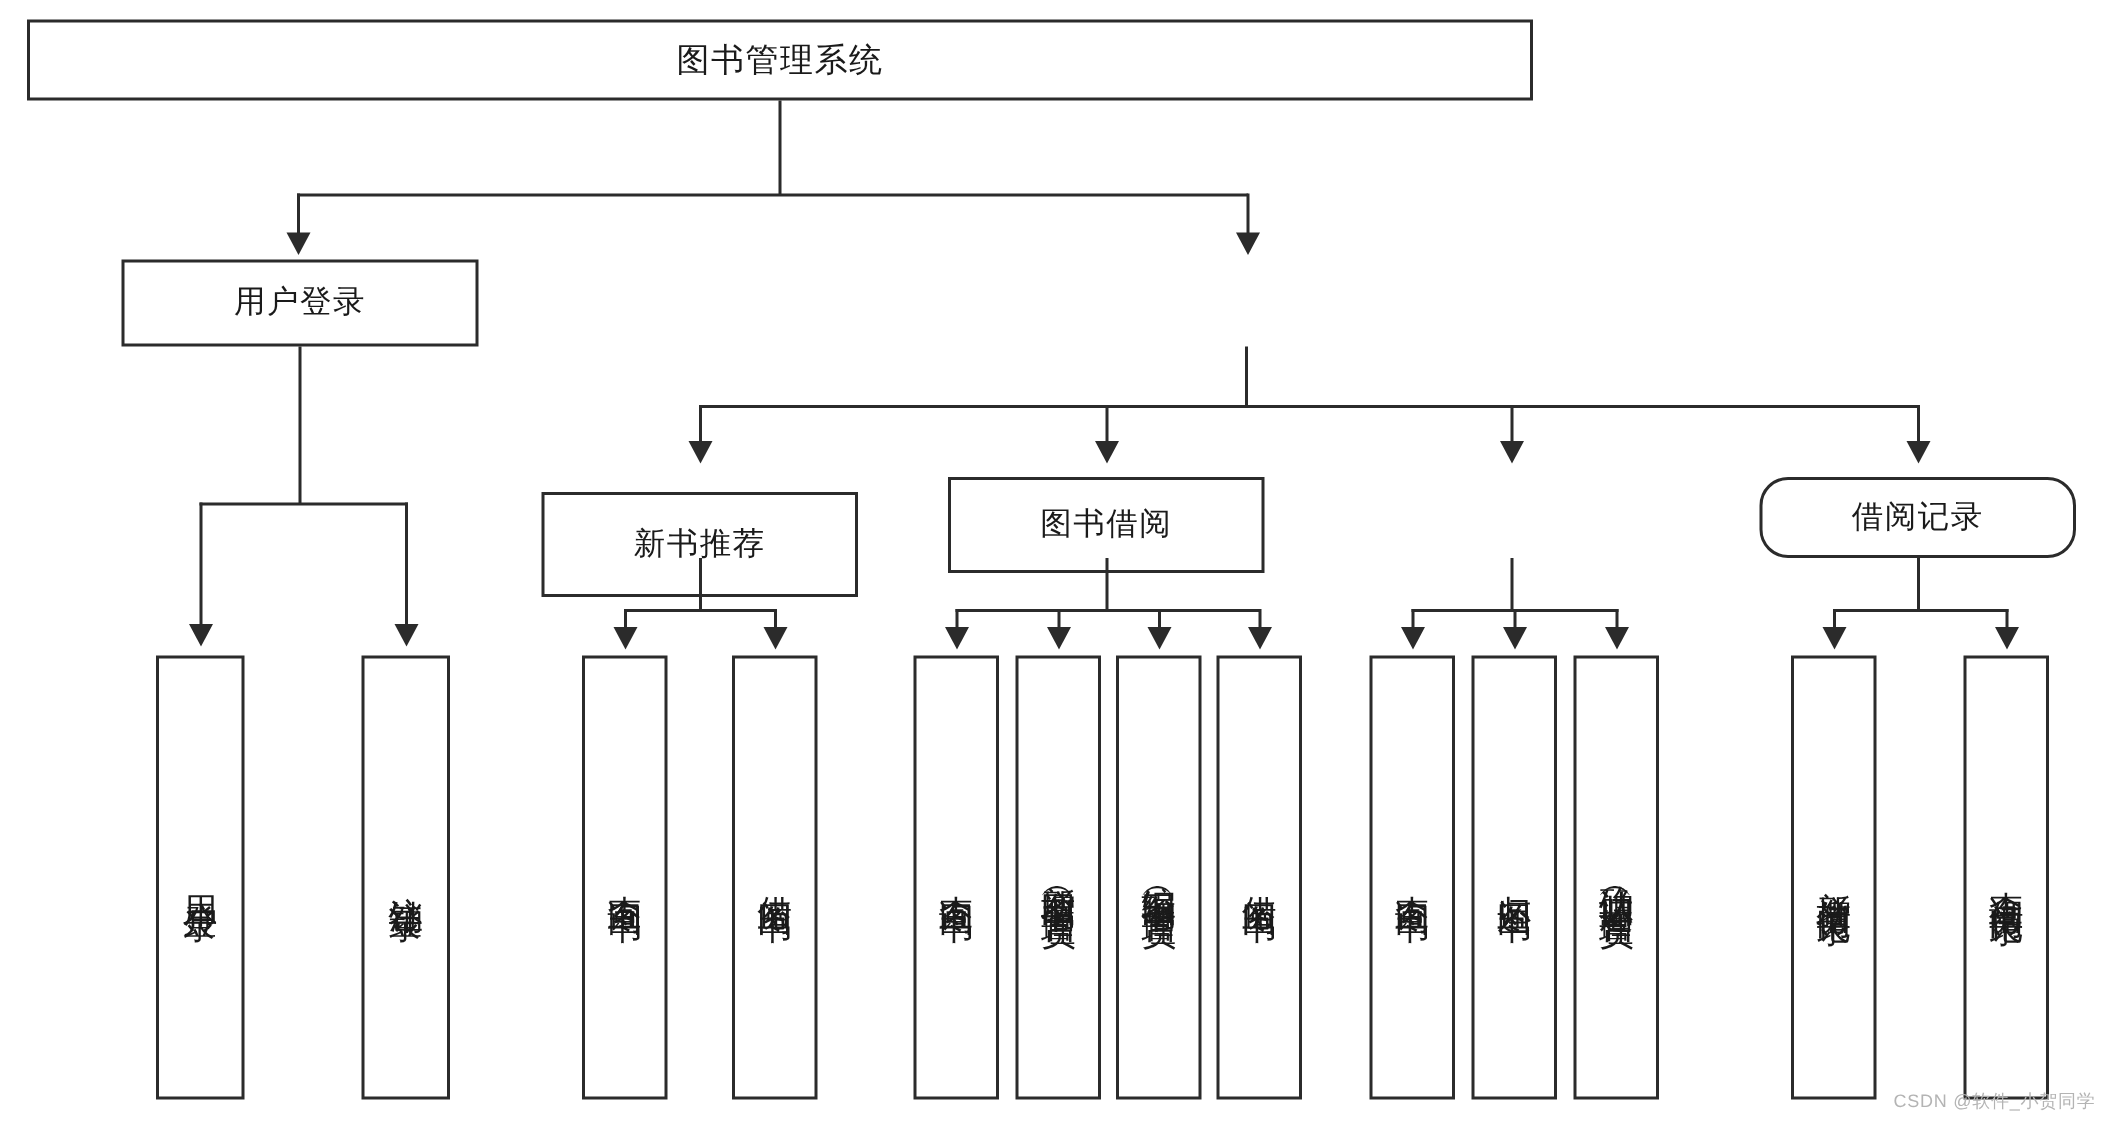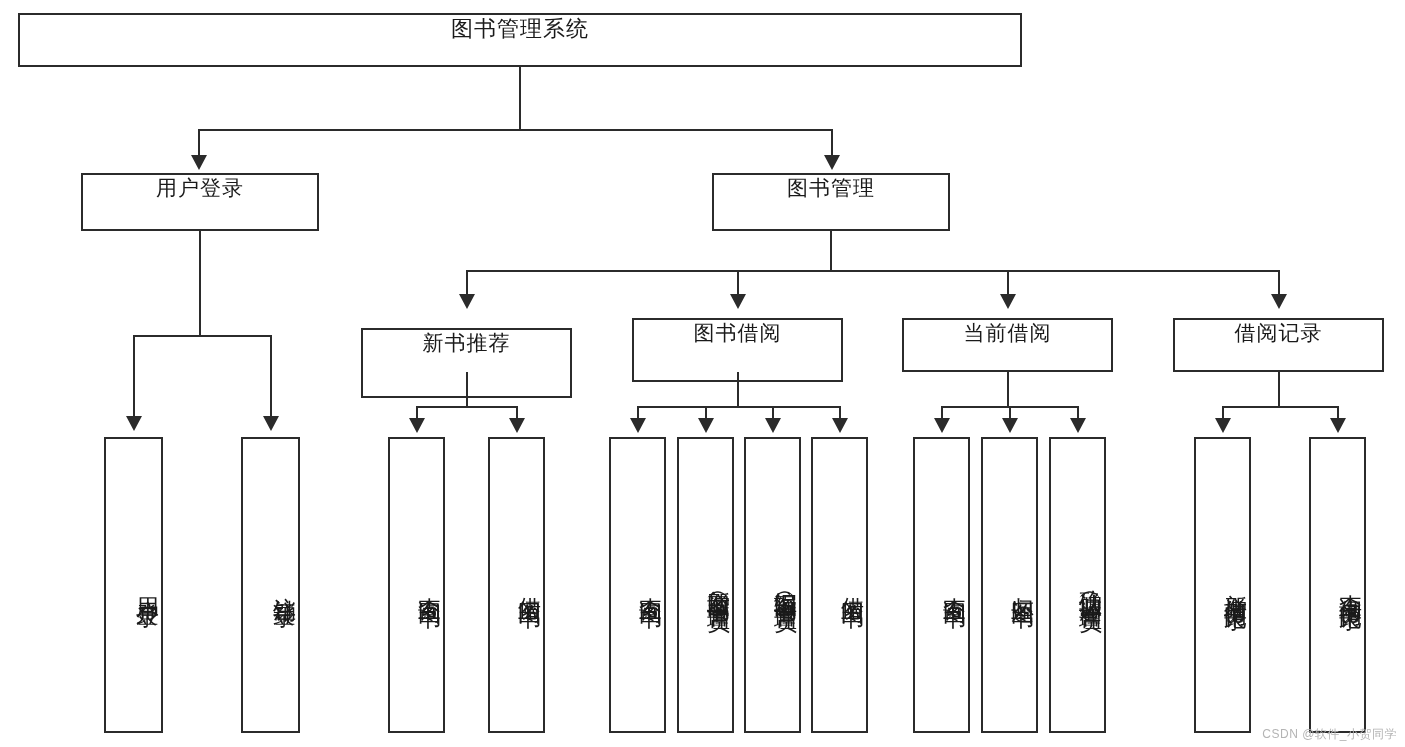--- a/index.html
+++ b/index.html
@@ -15,21 +15,21 @@
     background:#ffffff;
     overflow:hidden;
   }
   
   .node{
     position:absolute;
     box-sizing:border-box;
     border:2px solid #2b2b2b;
     background:#ffffff;
     display:flex;
-    align-items:flex-start;
+    align-items:center;
     justify-content:center;
     text-align:center;
     color:#1a1a1a;
     letter-spacing:1px;
   }
   .node.h{
     font-size:21px;
     line-height:1.25;
     white-space:nowrap;
   }
@@ -87,23 +87,20 @@
   <div class="hline" style="left:198px; top:129px; width:634px;"></div>
 
   <div class="vline" style="left:198px; top:129px; height:28px;"></div>
   <div class="arrow" style="left:191px; top:155px;"></div>
   <div class="vline" style="left:831px; top:129px; height:28px;"></div>
   <div class="arrow" style="left:824px; top:155px;"></div>
 
   <div class="node h" style="left:81px; top:173px; width:238px; height:58px;">
     <span>用户登录</span>
   </div>
-  <div class="node h" style="left:712px; top:173px; width:238px; height:58px;">
-    <span>图书管理</span>
-  </div>
 
   <div class="vline" style="left:199px; top:231px; height:105px;"></div>
   <div class="hline" style="left:133px; top:335px; width:139px;"></div>
   <div class="vline" style="left:133px; top:335px; height:83px;"></div>
   <div class="arrow" style="left:126px; top:416px;"></div>
   <div class="vline" style="left:270px; top:335px; height:83px;"></div>
   <div class="arrow" style="left:263px; top:416px;"></div>
 
   <div class="node v" style="left:104px; top:437px; width:59px; height:296px;">
     <span>用户登录</span>
@@ -123,24 +120,21 @@
   <div class="arrow" style="left:1000px; top:294px;"></div>
   <div class="vline" style="left:1278px; top:270px; height:26px;"></div>
   <div class="arrow" style="left:1271px; top:294px;"></div>
 
   <div class="node h" style="left:361px; top:328px; width:211px; height:70px;">
     <span>新书推荐</span>
   </div>
   <div class="node h" style="left:632px; top:318px; width:211px; height:64px;">
     <span>图书借阅</span>
   </div>
-  <div class="node h" style="left:902px; top:318px; width:211px; height:54px;">
-    <span>当前借阅</span>
-  </div>
-  <div class="node h" style="left:1173px; top:318px; width:211px; height:54px;">
+  <div class="node h" style="left:1173px; top:318px; width:211px; height:54px;border-radius:19px;">
     <span>借阅记录</span>
   </div>
 
   <div class="vline" style="left:466px; top:372px; height:35px;"></div>
   <div class="hline" style="left:416px; top:406px; width:102px;"></div>
   <div class="vline" style="left:416px; top:406px; height:14px;"></div>
   <div class="arrow" style="left:409px; top:418px;"></div>
   <div class="vline" style="left:516px; top:406px; height:14px;"></div>
   <div class="arrow" style="left:509px; top:418px;"></div>
 

